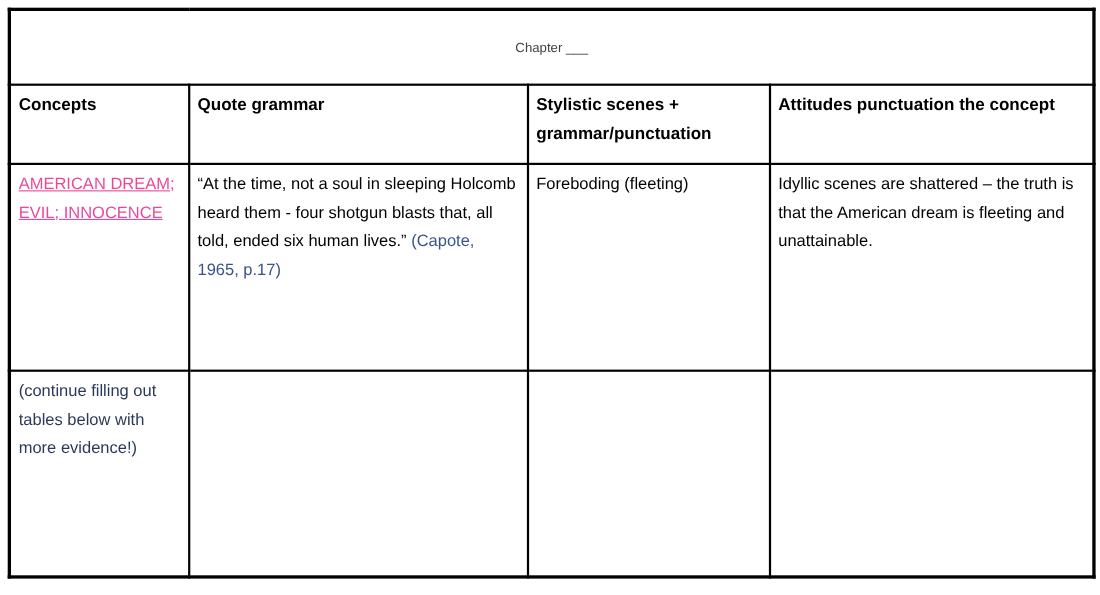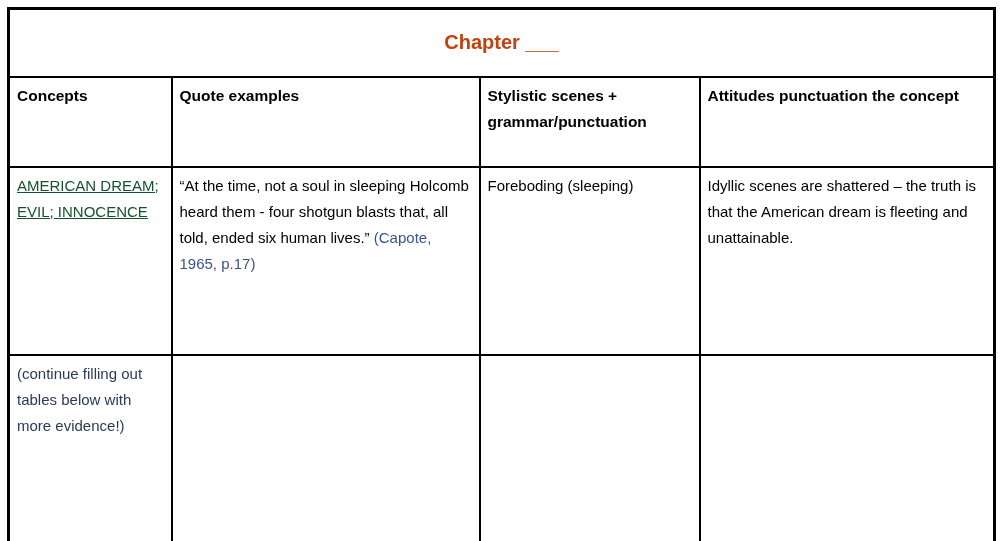--- a/index.html
+++ b/index.html
@@ -34,33 +34,33 @@
     line-height: 26px;
     color: #000000;
     overflow: hidden;
   }
   tr.title-row td {
     height: 68px;
     vertical-align: middle;
     text-align: center;
   }
   .title-text {
-    font-weight: bold;
-    font-size: 20px;
-    color: #c2410c;
+    font-weight: normal;
+    font-size: 12px;
+    color: #404040;
   }
-  tr.header-row td { height: 90px; }
+  tr.header-row td { height: 72px; }
   .hdr {
     font-weight: bold;
     font-size: 15.5px;
   }
   tr.body-row-1 td { height: 188px; }
   tr.body-row-2 td { height: 188px; margin-left: 47px; }
   .concept-link {
-    color: #14532d;
+    color: #ec4899;
     text-decoration: underline;
   }
   .citation { color: #3a5488; }
   .note-text { color: #2b3a58; }
 </style>
 </head>
 <body>
 
 <div class="page">
   <table class="chapter-table">
@@ -74,38 +74,38 @@
       <tr class="title-row">
         <td colspan="4">
           <span class="title-text">Chapter ___</span>
         </td>
       </tr>
       <tr class="header-row">
         <td>
           <span class="hdr">Concepts</span>
         </td>
         <td>
-          <span class="hdr">Quote examples</span>
+          <span class="hdr">Quote grammar</span>
         </td>
         <td>
           <span class="hdr">Stylistic scenes + grammar/punctuation</span>
         </td>
         <td>
           <span class="hdr">Attitudes punctuation the concept</span>
         </td>
       </tr>
       <tr class="body-row-1">
         <td>
           <span class="concept-link">AMERICAN DREAM; EVIL; INNOCENCE</span>
         </td>
         <td>
           <span>“At the time, not a soul in sleeping Holcomb heard them - four shotgun blasts that, all told, ended six human lives.”</span><span class="citation"> (Capote, 1965, p.17)</span>
         </td>
         <td>
-          <span>Foreboding (sleeping)</span>
+          <span>Foreboding (fleeting)</span>
         </td>
         <td>
           <span>Idyllic scenes are shattered – the truth is that the American dream is fleeting and unattainable.</span>
         </td>
       </tr>
       <tr class="body-row-2">
         <td>
           <span class="note-text">(continue filling out tables below with more evidence!)</span>
         </td>
         <td>

